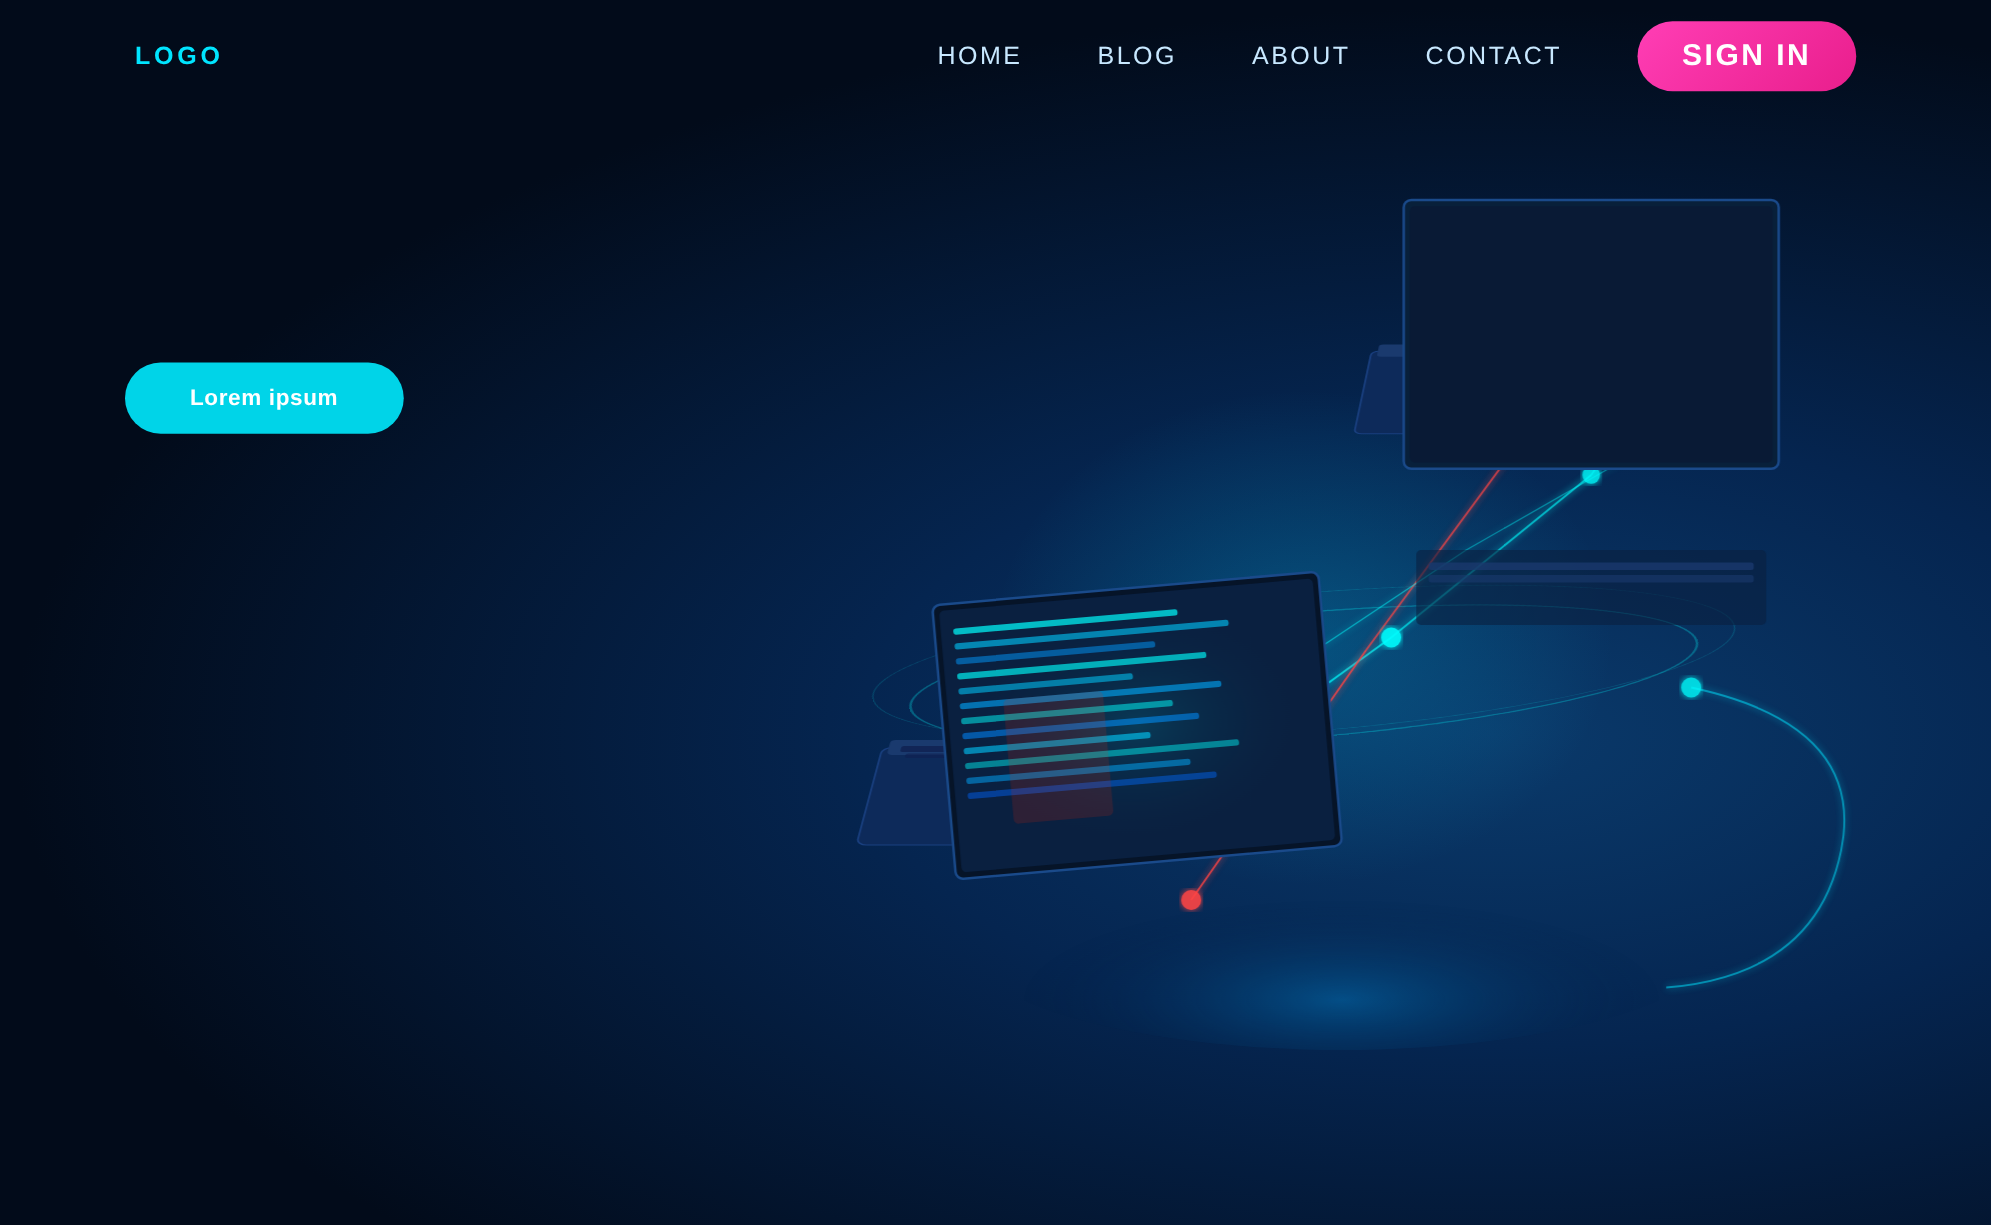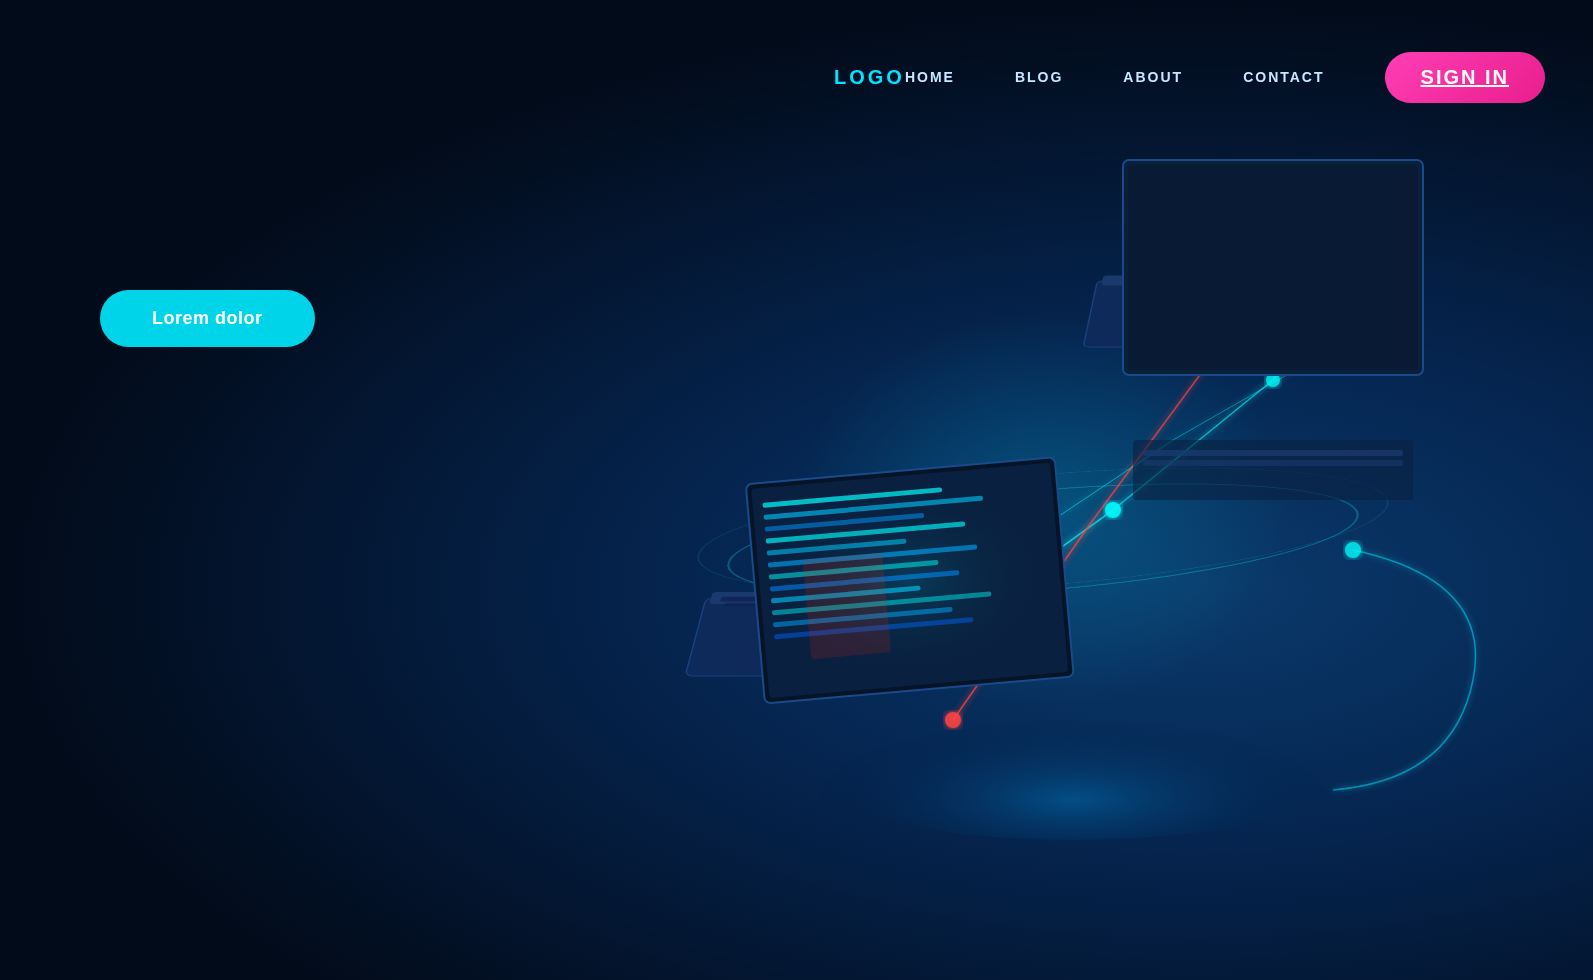--- a/index.html
+++ b/index.html
@@ -17,64 +17,62 @@
       height: 100%;
       background: radial-gradient(ellipse at 75% 60%, #0a3a6b 0%, #052550 30%, #020b1a 70%);
       position: relative;
       overflow: hidden;
     }
 
     
     nav {
       display: flex;
       align-items: center;
-      justify-content: flex-end;
-      padding: 0 48px;
+      justify-content: space-between;
+      padding: 0 108px;
       height: 90px;
       position: relative;
       z-index: 10;
-      margin-top: 32px;
     }
 
     .nav-logo {
       color: #00e5ff;
       font-size: 20px;
       font-weight: 700;
       letter-spacing: 3px;
       text-transform: uppercase;
     }
 
     .nav-links {
       display: flex;
       align-items: center;
       gap: 60px;
     }
 
     .nav-link {
       color: #c8e8ff;
-      font-size: 14px;
-      font-weight: 700;
+      font-size: 20px;
+      font-weight: 400;
       letter-spacing: 2px;
       text-transform: uppercase;
       cursor: pointer;
       text-decoration: none;
     }
 
     .nav-signin {
       background: linear-gradient(135deg, #ff3eb5, #e91e8c);
       color: #fff;
-      font-size: 20px;
+      font-size: 24px;
       font-weight: 700;
       letter-spacing: 2px;
       text-transform: uppercase;
       padding: 14px 36px;
       border-radius: 30px;
       cursor: pointer;
       border: none;
-      text-decoration: underline;
     }
 
     
     .hero {
       position: absolute;
       top: 90px;
       left: 0;
       right: 0;
       bottom: 0;
     }
@@ -180,21 +178,21 @@
       <a class="nav-link">BLOG</a>
       <a class="nav-link">ABOUT</a>
       <a class="nav-link">CONTACT</a>
       <button class="nav-signin">SIGN IN</button>
     </div>
   </nav>
 
   <div class="hero">
 
     <div class="hero-text">
-      <button class="hero-btn">Lorem dolor</button>
+      <button class="hero-btn">Lorem ipsum</button>
     </div>
 
     <div class="illustration">
 
       <div class="glow-center"></div>
 
       <div class="orbit-glow"></div>
       <div class="orbit-glow2"></div>
 
       <svg class="connections-svg" viewBox="0 0 1000 900">

